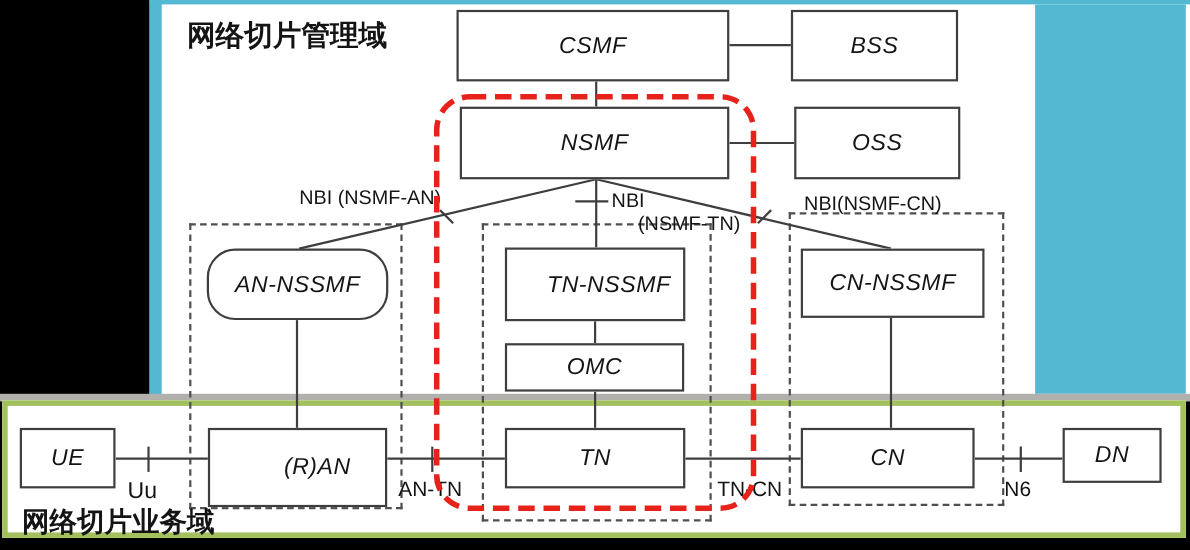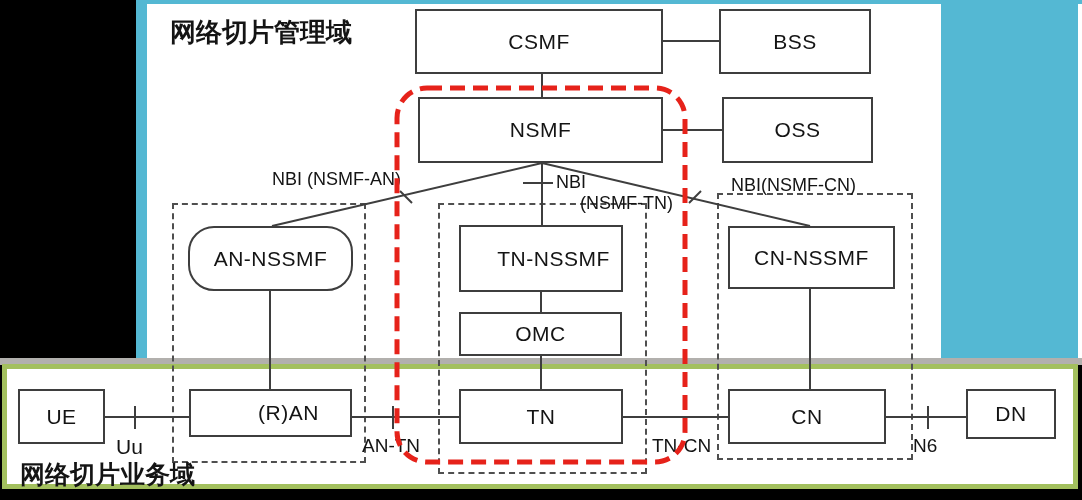--- a/index.html
+++ b/index.html
@@ -21,21 +21,21 @@
     position:absolute; left:2px; top:364px; width:1066px; height:115px;
     background:#ffffff; border:5px solid #a3c05e;
   }
 
   .layer { position:absolute; left:0; top:0; width:1082px; height:500px; }
 
   .node {
     position:absolute; background:#fff; border:2px solid #3e3e3e;
     display:flex; align-items:center; justify-content:center;
     font-size:21px; color:#141414; letter-spacing:0.5px;
-    box-sizing:border-box; z-index:6;
+    box-sizing:border-box; z-index:6;font-style:italic;
   }
   .group {
     position:absolute; border:2px dashed #4f4f4f; box-sizing:border-box; z-index:4;
     background:transparent;
   }
   .lbl { position:absolute; color:#141414; white-space:nowrap; z-index:7; }
   .domain-title { font-weight:bold; font-size:26px; }
   .iface { font-size:18px; }
   .ref { font-size:19px;text-align:center; }
 
@@ -88,21 +88,21 @@
     <div class="node" style="left:415px; top:9px;  width:248px; height:65px;">CSMF</div>
     <div class="node" style="left:719px; top:9px;  width:152px; height:65px;">BSS</div>
     <div class="node" style="left:418px; top:97px; width:245px; height:66px;">NSMF</div>
     <div class="node" style="left:722px; top:97px; width:151px; height:66px;">OSS</div>
     <div class="node" style="left:188px; top:226px; width:165px; height:65px;border-radius:26px;">AN-NSSMF</div>
     <div class="node" style="left:459px; top:225px; width:164px; height:67px;padding-left:25px;">TN-NSSMF</div>
     <div class="node" style="left:459px; top:312px; width:163px; height:44px;">OMC</div>
     <div class="node" style="left:728px; top:226px; width:167px; height:63px;">CN-NSSMF</div>
 
     <div class="node" style="left:18px;  top:389px; width:87px;  height:55px;">UE</div>
-    <div class="node" style="left:189px; top:389px; width:163px; height:48px;padding-left:36px;">(R)AN</div>
+    <div class="node" style="left:189px; top:389px; width:163px; height:72px;padding-left:36px;">(R)AN</div>
     <div class="node" style="left:459px; top:389px; width:164px; height:55px;">TN</div>
     <div class="node" style="left:728px; top:389px; width:158px; height:55px;">CN</div>
     <div class="node" style="left:966px; top:389px; width:90px;  height:50px;">DN</div>
 
     <div class="lbl iface" style="left:272px; top:169px;">NBI (NSMF-AN)</div>
     <div class="lbl iface" style="left:556px; top:172px;">NBI</div>
     <div class="lbl iface" style="left:580px; top:193px;">(NSMF-TN)</div>
     <div class="lbl iface" style="left:731px; top:175px;">NBI(NSMF-CN)</div>
     <div class="lbl ref" style="left:116px; top:435px; font-size:21px;">Uu</div>
     <div class="lbl ref" style="left:362px; top:435px;">AN-TN</div>

